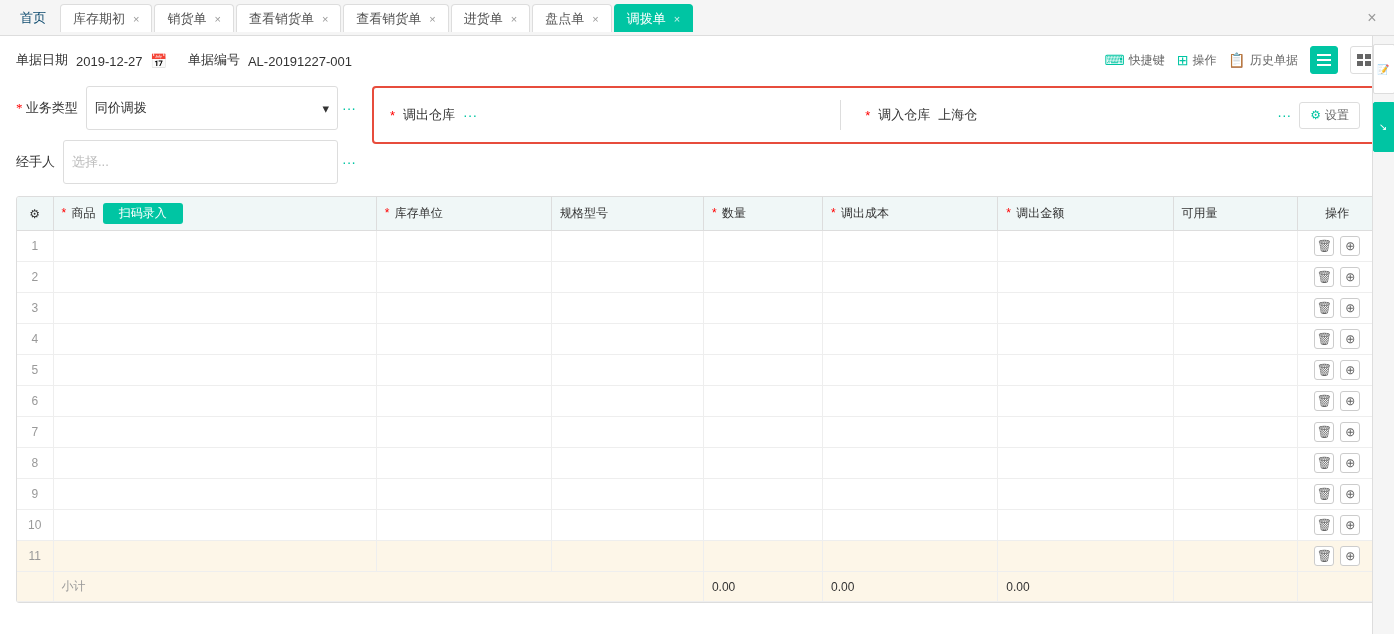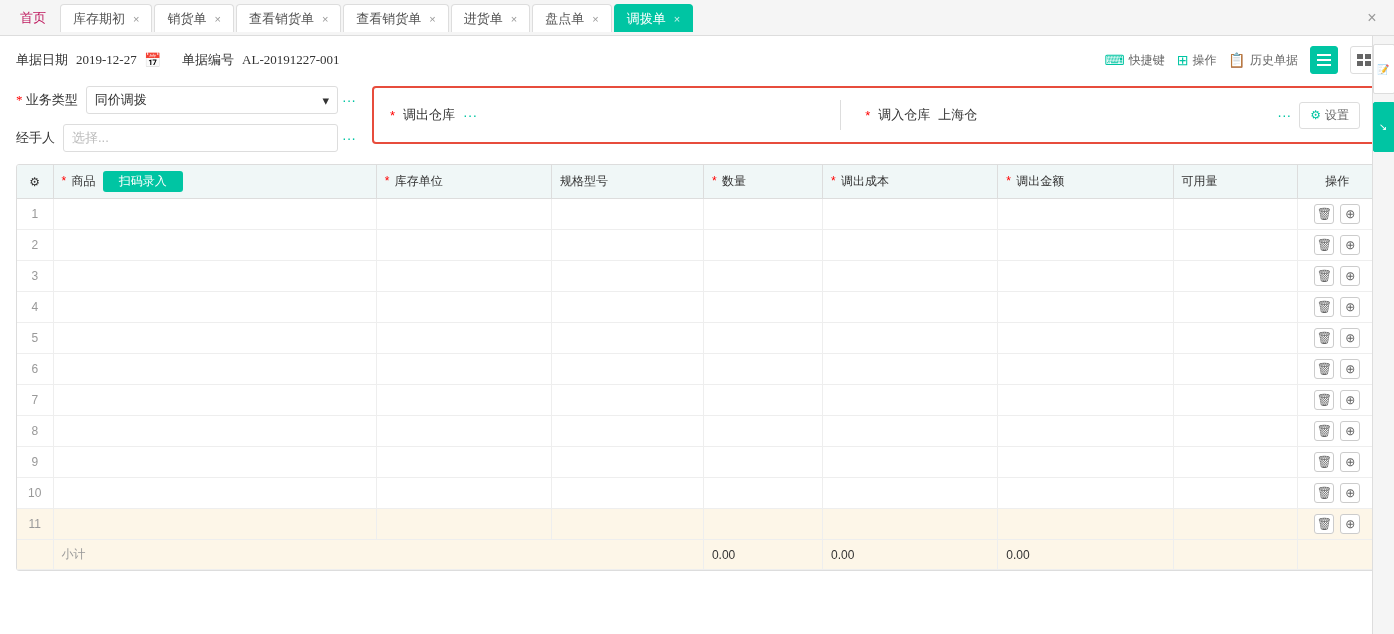--- a/index.html
+++ b/index.html
@@ -32,21 +32,21 @@
       margin-bottom: -1px;
     }
     .tab.active {
       background: #00c5a3;
       color: #fff;
       border-color: #00c5a3;
     }
     .tab.home {
       background: transparent;
       border: none;
-      color: #be185d;
+      color: #0c4a6e;
     }
     .tab-close {
       font-size: 11px;
       color: #999;
       cursor: pointer;
       margin-left: 2px;
     }
     .tab.active .tab-close { color: rgba(255,255,255,0.8); }
     .tab-bar-close {
       margin-left: auto;
@@ -68,25 +68,24 @@
     
     
     .header-row {
       display: flex;
       align-items: center;
       margin-bottom: 12px;
       gap: 20px;
     }
     .header-field {
       display: flex;
-      align-items: center;
+      align-items: flex-end;
       gap: 8px;
       font-size: 13px;
       color: #333;
-      font-family: Liberation Serif, serif;
     }
     .header-field-label { color: #333; }
     .header-field-value { color: #333; }
     .header-date-icon {
       color: #00c5a3;
       font-size: 14px;
       cursor: pointer;
     }
     .header-actions {
       margin-left: auto;
@@ -142,21 +141,21 @@
     }
     .required-star { color: #f00; }
     .field-input-wrap {
       display: flex;
       align-items: center;
       gap: 4px;
       flex: 1;
     }
     .field-select {
       flex: 1;
-      height: 28px;
+      height: 44px;
       border: 1px solid #ddd;
       border-radius: 3px;
       padding: 12px 8px;
       font-size: 13px;
       color: #333;
       background: #fff;
       display: flex;
       align-items: center;
       justify-content: space-between;
       cursor: pointer;

